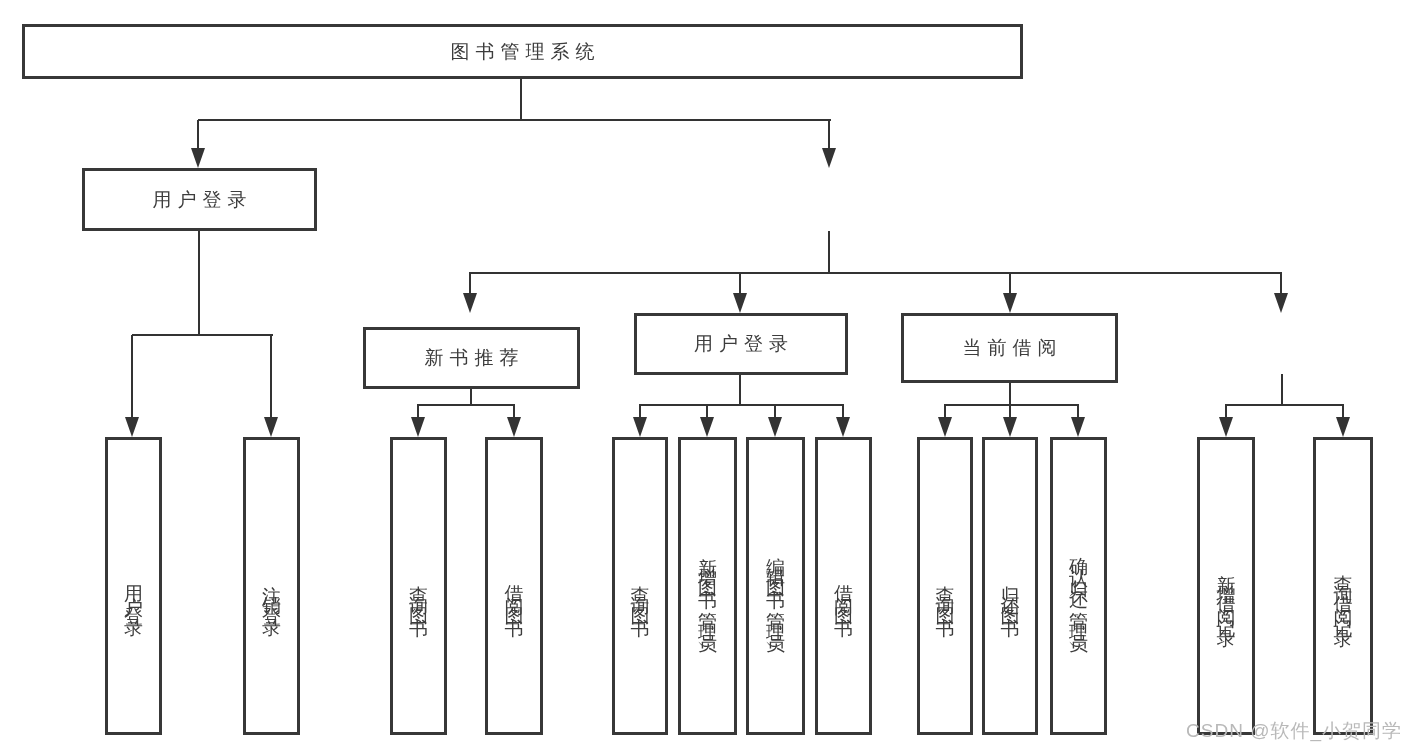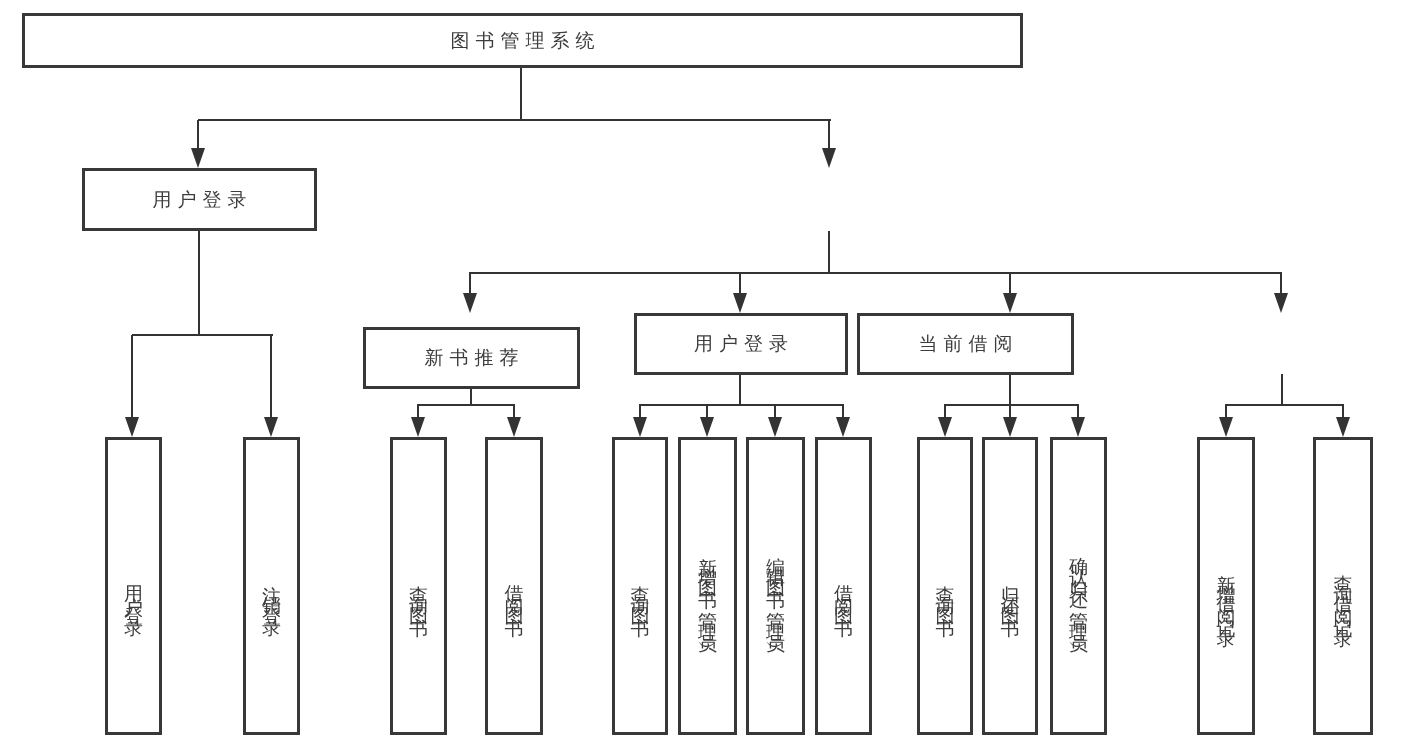--- a/index.html
+++ b/index.html
@@ -32,38 +32,38 @@
   .watermark{
     position:absolute;right:3px;bottom:3px;z-index:3;
     color:#b9b9b9;font-size:19px;letter-spacing:1px;
   }
 </style>
 </head>
 <body>
 
 <div class="canvas">
 
-  <div class="node" style="left:22px;top:13px;width:1001px;height:55px;align-items:center;">
+  <div class="node" style="left:22px;top:24px;width:1001px;height:55px;align-items:center;">
     <span class="lbl">图书管理系统</span>
   </div>
 
   <div class="node" style="left:82px;top:168px;width:235px;height:63px;">
     <span class="lbl">用户登录</span>
   </div>
 
 
   <div class="node" style="left:363px;top:327px;width:217px;height:62px;">
     <span class="lbl">新书推荐</span>
   </div>
 
   <div class="node" style="left:634px;top:313px;width:214px;height:62px;">
     <span class="lbl">用户登录</span>
   </div>
 
-  <div class="node" style="left:857px;top:313px;width:217px;height:62px;">
+  <div class="node" style="left:901px;top:313px;width:217px;height:70px;">
     <span class="lbl">当前借阅</span>
   </div>
 
 
   <div class="leaf" style="left:105px;top:437px;width:57px;height:298px;">
     <span class="vlbl">用户登录</span>
   </div>
 
   <div class="leaf" style="left:243px;top:437px;width:57px;height:298px;">
     <span class="vlbl">注销登录</span>
@@ -165,14 +165,15 @@
   <div class="vl" style="left:1077px;top:405px;height:14px;"></div>
   <div class="arrow" style="left:1071px;top:417px;"></div>
 
   <div class="vl" style="left:1281px;top:374px;height:31px;"></div>
   <div class="hl" style="left:1225px;top:404px;width:119px;"></div>
   <div class="vl" style="left:1225px;top:405px;height:14px;"></div>
   <div class="arrow" style="left:1219px;top:417px;"></div>
   <div class="vl" style="left:1342px;top:405px;height:14px;"></div>
   <div class="arrow" style="left:1336px;top:417px;"></div>
 
+  <div class="watermark">CSDN @软件_小贺同学</div>
 
 </div>
 
 </body></html>

